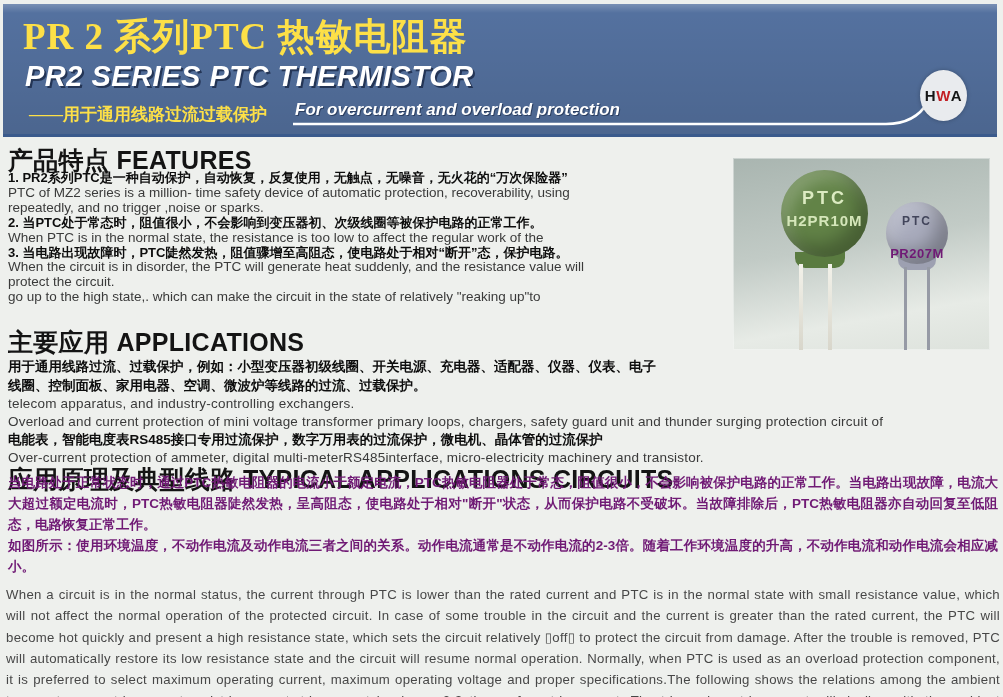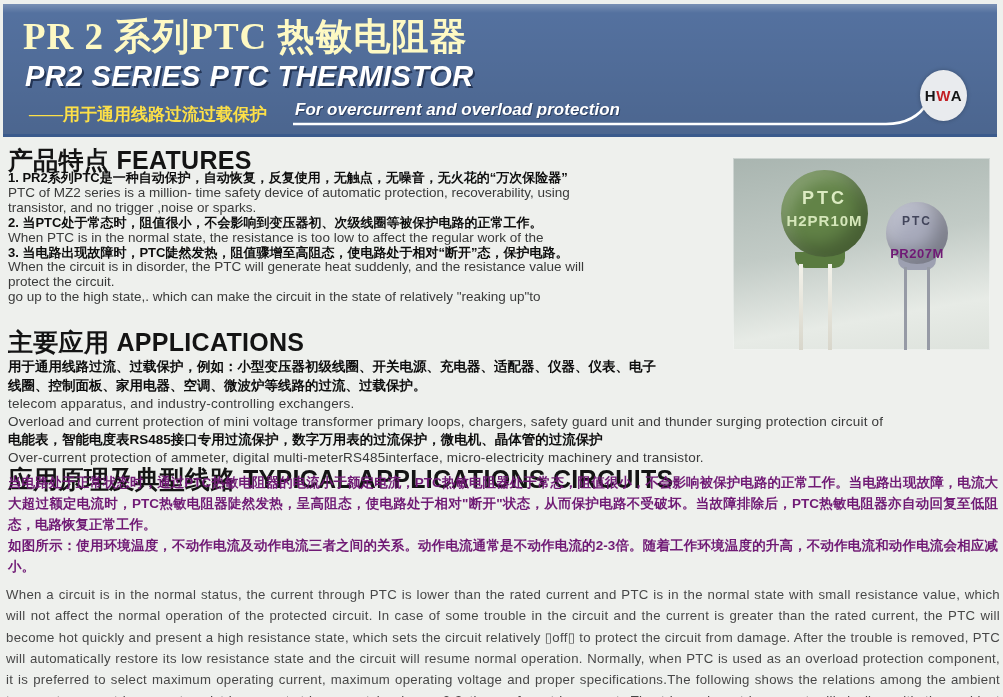--- a/index.html
+++ b/index.html
@@ -5,21 +5,21 @@
   html,body{margin:0;padding:0;background:#ffffff;}
   .page{position:relative;width:1003px;height:697px;background:#eef0ed;overflow:hidden;
         font-family:"Liberation Sans",sans-serif;}
 
   
   .header-band{position:absolute;left:3px;top:4px;width:994px;height:130px;
                background:#54719f;border-bottom:3px solid #3a5a8c;}
   .header-band::before{content:"";position:absolute;inset:0;pointer-events:none;
                background:linear-gradient(180deg,rgba(255,255,255,.22) 0,rgba(255,255,255,0) 9px,rgba(0,0,0,.10) 100%);}
   .title-zh{position:absolute;left:20px;top:8px;font-family:"Liberation Serif",serif;
-            font-weight:700;font-size:37px;color:#fef9c3;letter-spacing:1px;white-space:nowrap;}
+            font-weight:700;font-size:37px;color:#fde047;letter-spacing:1px;white-space:nowrap;}
   .title-en{position:absolute;left:22px;top:56px;font-style:italic;font-weight:700;font-size:29px;
             color:#ffffff;letter-spacing:.5px;text-shadow:2px 2px 0 rgba(28,44,74,.85);white-space:nowrap;}
   .subtitle-zh{position:absolute;left:26px;top:99px;font-family:"Liberation Serif",serif;
             font-weight:700;font-size:17px;color:#fde047;white-space:nowrap;}
   .subtitle-en{position:absolute;left:292px;top:96px;font-style:italic;font-weight:700;font-size:17px;
             color:#ffffff;text-shadow:1px 1px 0 rgba(28,44,74,.7);white-space:nowrap;}
   .underline-svg{position:absolute;left:288px;top:88px;}
   .hwa-logo{position:absolute;left:917px;top:66px;width:47px;height:51px;border-radius:50%;
             background:#e9ebee;display:flex;align-items:center;justify-content:center;
             box-shadow:0 0 4px rgba(0,0,0,.25);}
@@ -91,21 +91,21 @@
     </div>
   </div>
 
   <div class="sec-heading" id="features-heading">产品特点 FEATURES</div>
   <div class="features-block">
 
       <div class="line zh">1. PR2系列PTC是一种自动保护，自动恢复，反复使用，无触点，无噪音，无火花的“万次保险器”</div>
 
       <div class="line en">PTC of MZ2 series is a million- time safety device of automatic protection, recoverability, using</div>
 
-      <div class="line en">transistor, and no trigger ,noise or sparks.</div>
+      <div class="line en">repeatedly, and no trigger ,noise or sparks.</div>
 
       <div class="line zh">2. 当PTC处于常态时，阻值很小，不会影响到变压器初、次级线圈等被保护电路的正常工作。</div>
 
       <div class="line en">When PTC is in the normal state, the resistance is too low to affect the regular work of the</div>
 
 
       <div class="line zh">3. 当电路出现故障时，PTC陡然发热，阻值骤增至高阻态，使电路处于相对“断开”态，保护电路。</div>
 
       <div class="line en">When the circuit is in disorder, the PTC will generate heat suddenly, and the resistance value will</div>
 

